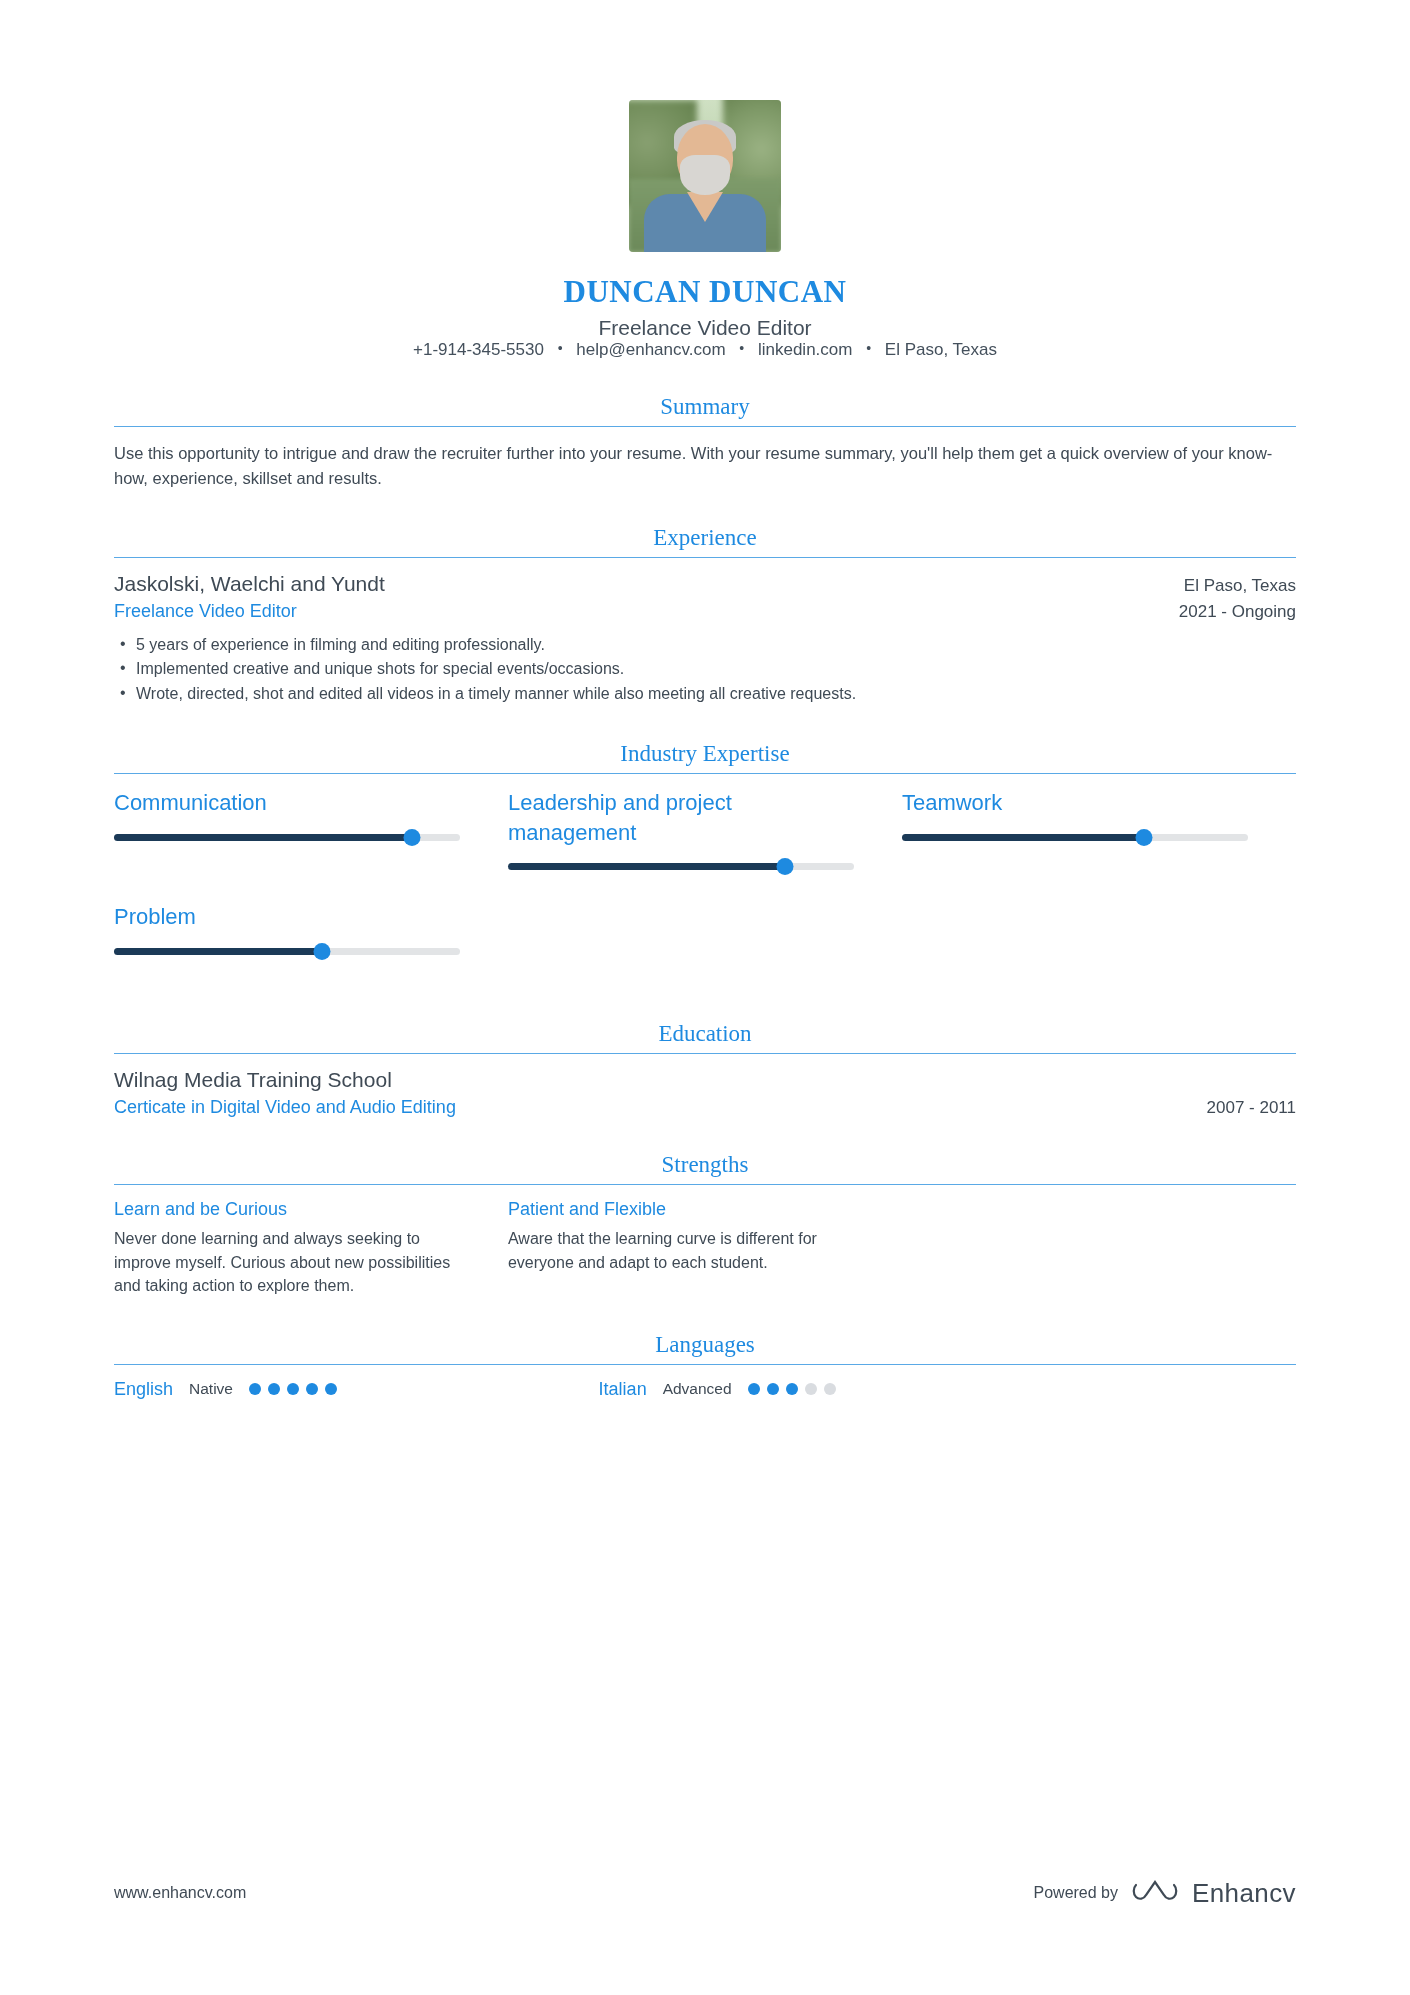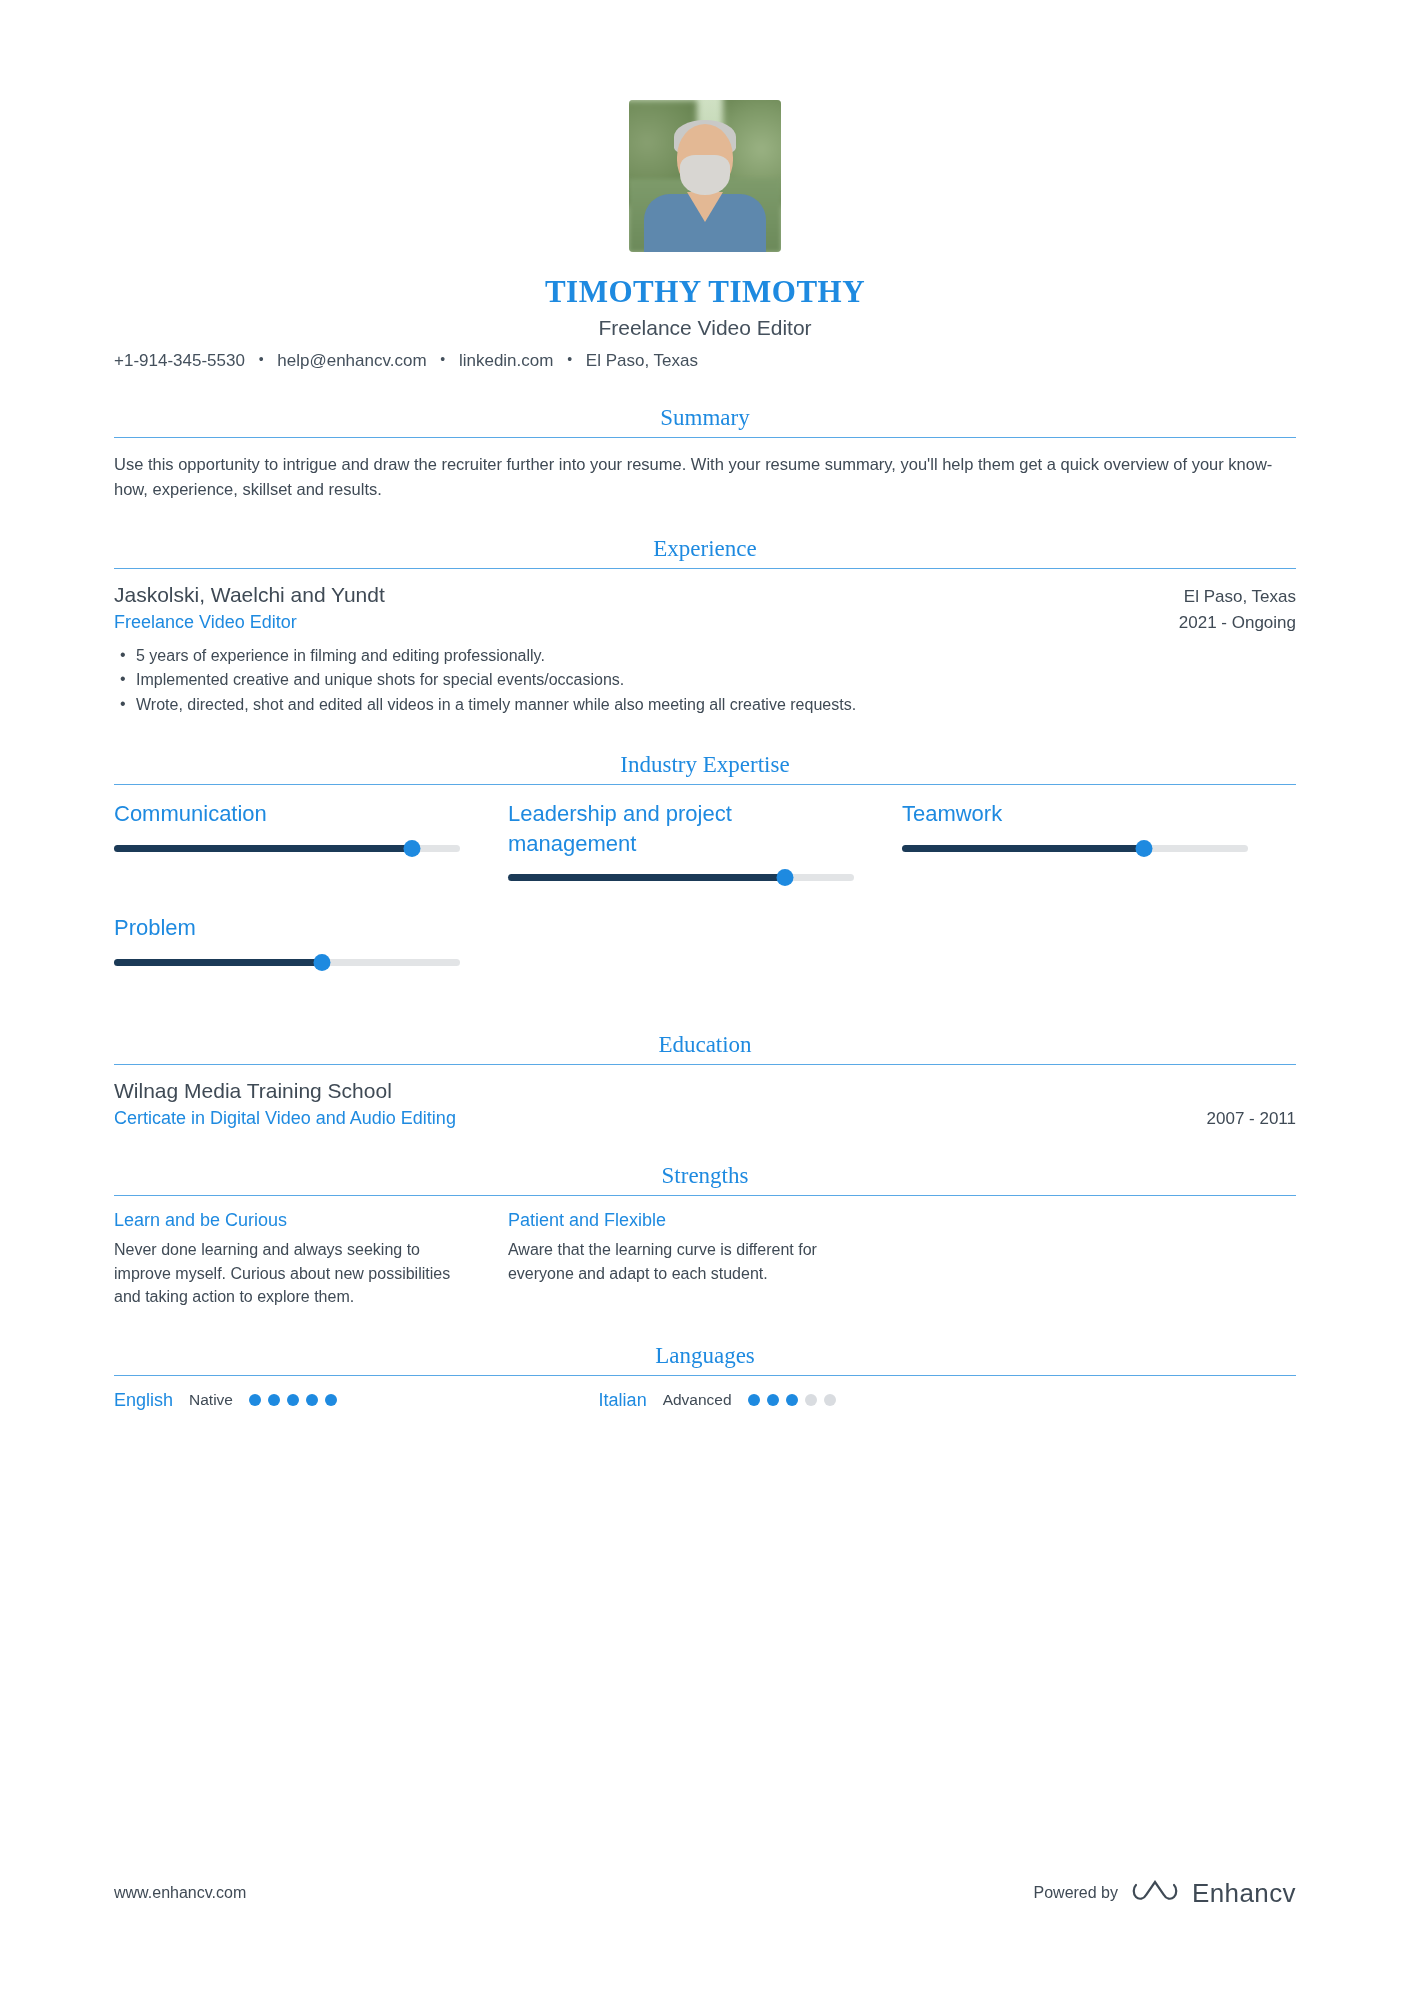--- a/index.html
+++ b/index.html
@@ -114,23 +114,23 @@
     letter-spacing: 0.5px;
     color: #1e8ae0;
   }
   .role {
     text-align: center;
     font-size: 21px;
     color: #44505c;
     margin-top: 6px;
   }
   .contact {
+    text-align: center;
     font-size: 17px;
     color: #44505c;
-    margin-top: 11px;
   }
   .contact .sep {
     color: #44505c;
     padding: 0 9px;
     font-size: 14px;
     vertical-align: 2px;
   }
 
   
   .section { margin-top: 34px; }
@@ -350,21 +350,21 @@
         <div class="foliage2"></div>
         <div class="ground"></div>
         <div class="body"></div>
         <div class="collar"></div>
         <div class="hair"></div>
         <div class="head"></div>
         <div class="beard"></div>
       </div>
     </div>
 
-    <div class="name">TIMOTHY TIMOTHY</div>
+    <div class="name">DUNCAN DUNCAN</div>
     <div class="role">Freelance Video Editor</div>
     <div class="contact">
       <span>+1-914-345-5530</span>
       <span class="sep">•</span>
       <span>help@enhancv.com</span>
       <span class="sep">•</span>
       <span>linkedin.com</span>
       <span class="sep">•</span>
       <span>El Paso, Texas</span>
     </div>

